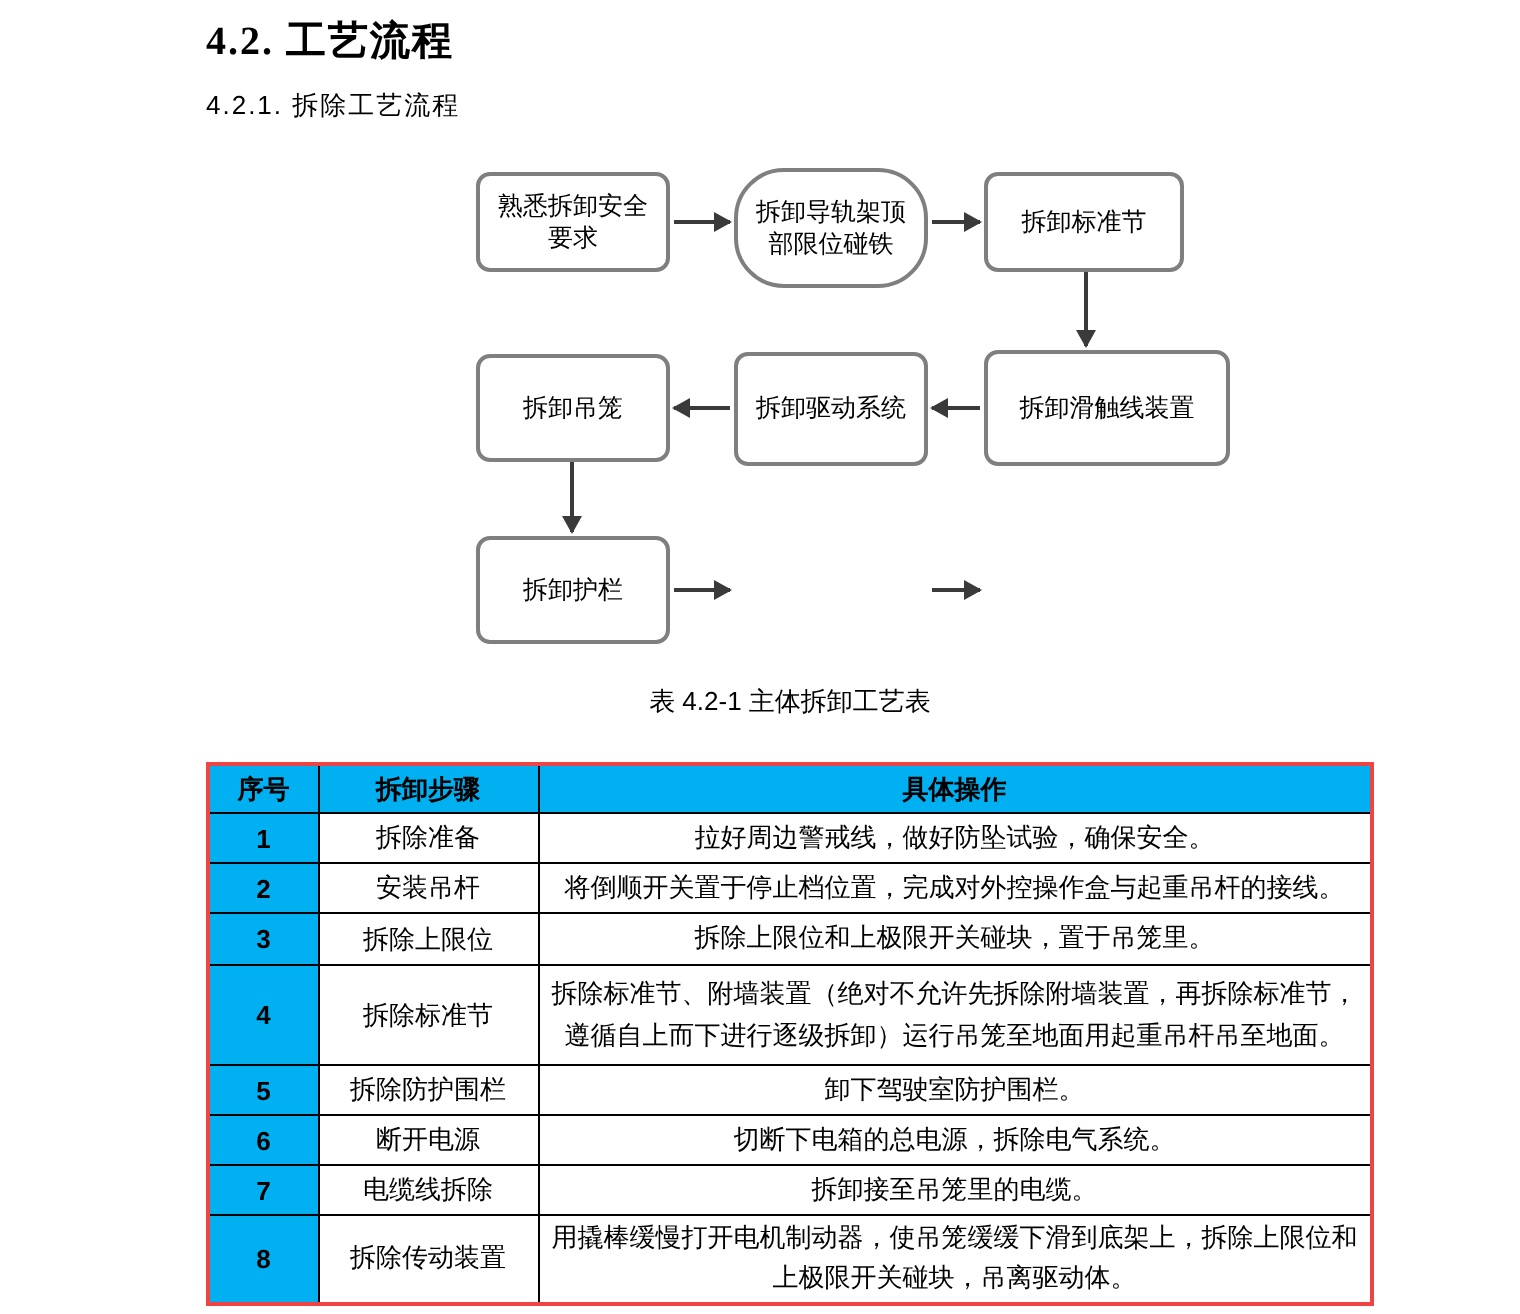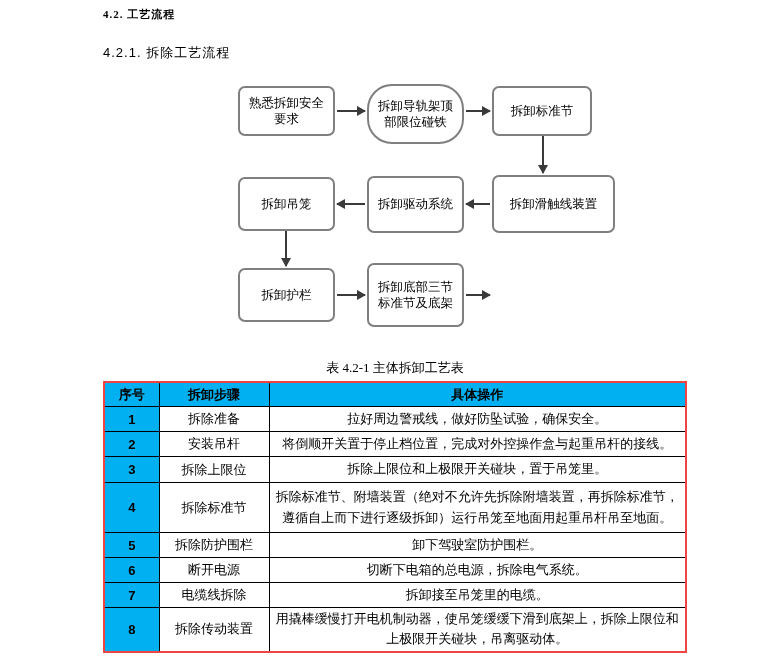--- a/index.html
+++ b/index.html
@@ -1,19 +1,19 @@
 <!DOCTYPE html>
 <html><head>
 <meta charset="utf-8">
 <style>
   html,body{margin:0;padding:0;background:#ffffff;}
   body{width:760px;height:657px;overflow:hidden;font-family:"Liberation Sans","DejaVu Sans",sans-serif;color:#000;}
   .page{position:relative;width:760px;height:657px;background:#fff;}
 
-  .heading{position:absolute;left:103px;top:7px;font-size:11px;font-weight:bold;font-family:"Liberation Serif","DejaVu Serif",serif;letter-spacing:1px;}
+  .heading{position:absolute;left:103px;top:7px;font-size:20px;font-weight:bold;font-family:"Liberation Serif","DejaVu Serif",serif;letter-spacing:1px;}
   .subheading{position:absolute;left:103px;top:44px;font-size:13px;letter-spacing:1px;}
 
   
   .flow-node{position:absolute;box-sizing:border-box;border:2px solid #7f7f7f;border-radius:7px;
     display:flex;align-items:center;justify-content:center;text-align:center;
     font-size:12.5px;line-height:1.3;padding:2px 8px;background:#fff;}
   .arrow{position:absolute;background:#3a3a3a;}
   .arrow-h{height:2px;}
   .arrow-v{width:2px;}
   .arrow .head{position:absolute;width:0;height:0;}
@@ -42,21 +42,20 @@
 
   <div class="flow-node" style="left:238px;top:86px;width:97px;height:50px;">熟悉拆卸安全要求</div>
   <div class="flow-node" style="left:367px;top:84px;width:97px;height:60px;border-radius:25px;">拆卸导轨架顶部限位碰铁</div>
   <div class="flow-node" style="left:492px;top:86px;width:100px;height:50px;">拆卸标准节</div>
 
   <div class="flow-node" style="left:238px;top:177px;width:97px;height:54px;">拆卸吊笼</div>
   <div class="flow-node" style="left:367px;top:176px;width:97px;height:57px;">拆卸驱动系统</div>
   <div class="flow-node" style="left:492px;top:175px;width:123px;height:58px;">拆卸滑触线装置</div>
 
   <div class="flow-node" style="left:238px;top:268px;width:97px;height:54px;text-align:right;">拆卸护栏</div>
-  <div class="flow-node" style="left:367px;top:263px;width:97px;height:64px;">拆卸底部三节标准节及底架</div>
 
   <div class="arrow arrow-h" style="left:337px;top:110px;width:28px;">
       <span class="head head-right"></span>
     </div>
   <div class="arrow arrow-h" style="left:466px;top:110px;width:24px;">
       <span class="head head-right"></span>
     </div>
 
   <div class="arrow arrow-v" style="left:542px;top:136px;height:37px;">
       <span class="head head-down"></span>
@@ -73,21 +72,21 @@
       <span class="head head-down"></span>
     </div>
 
   <div class="arrow arrow-h" style="left:337px;top:294px;width:28px;">
       <span class="head head-right"></span>
     </div>
   <div class="arrow arrow-h" style="left:466px;top:294px;width:24px;">
       <span class="head head-right"></span>
     </div>
 
-  <div class="caption" style="top:359px;font-family:Liberation Serif, serif;">表 4.2-1 主体拆卸工艺表</div>
+  <div class="caption" style="top:342px;">表 4.2-1 主体拆卸工艺表</div>
 
   <table class="main">
     <colgroup>
         <col style="width:55px">
         <col style="width:110px">
         <col>
       </colgroup>
     <tbody>
         <tr>
       <th>序号</th>

